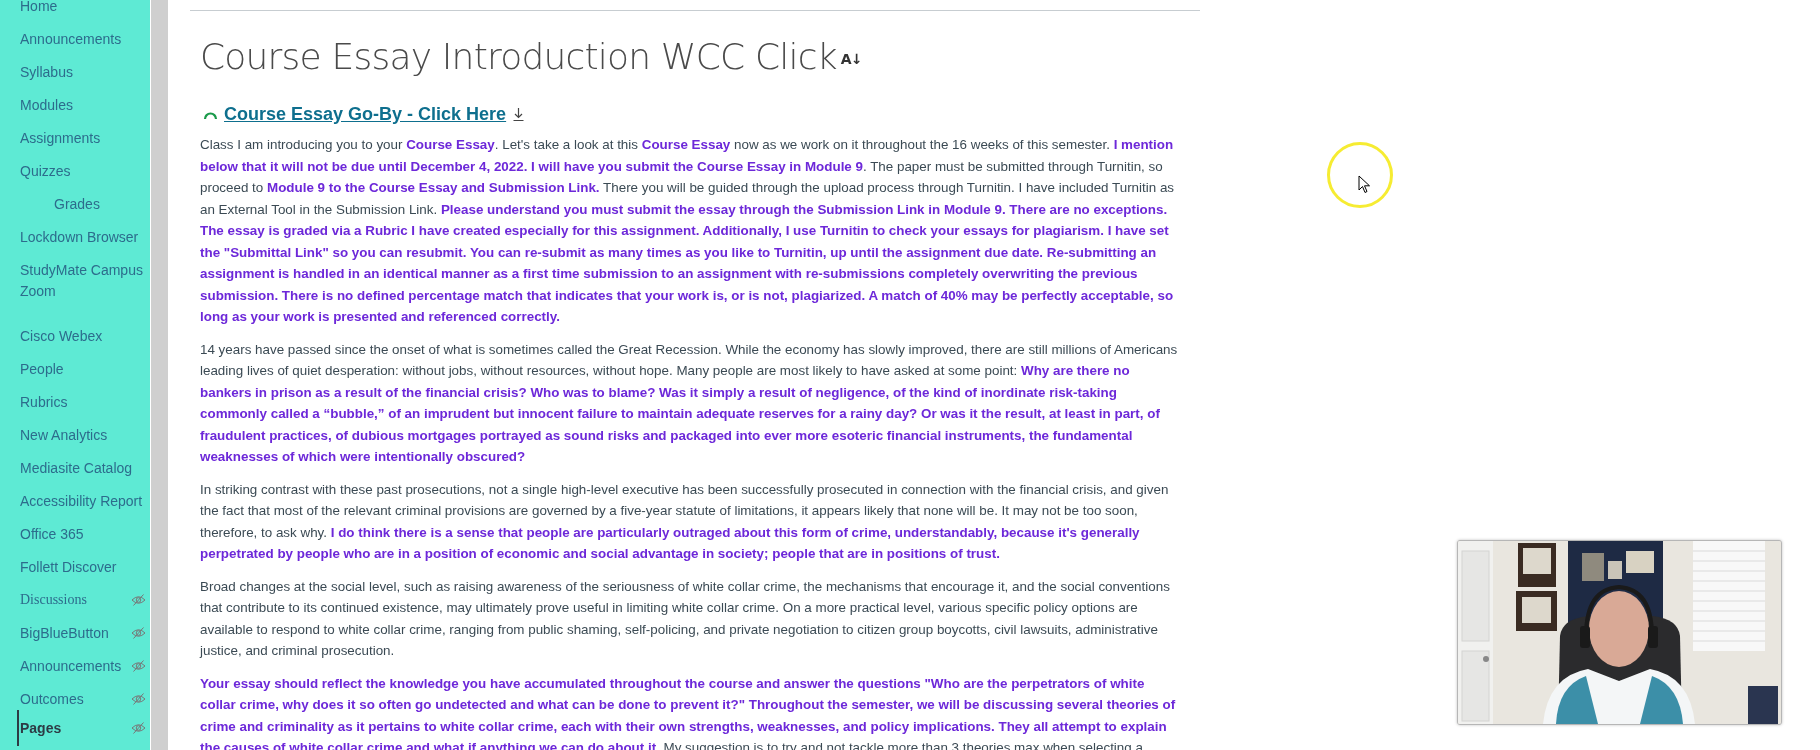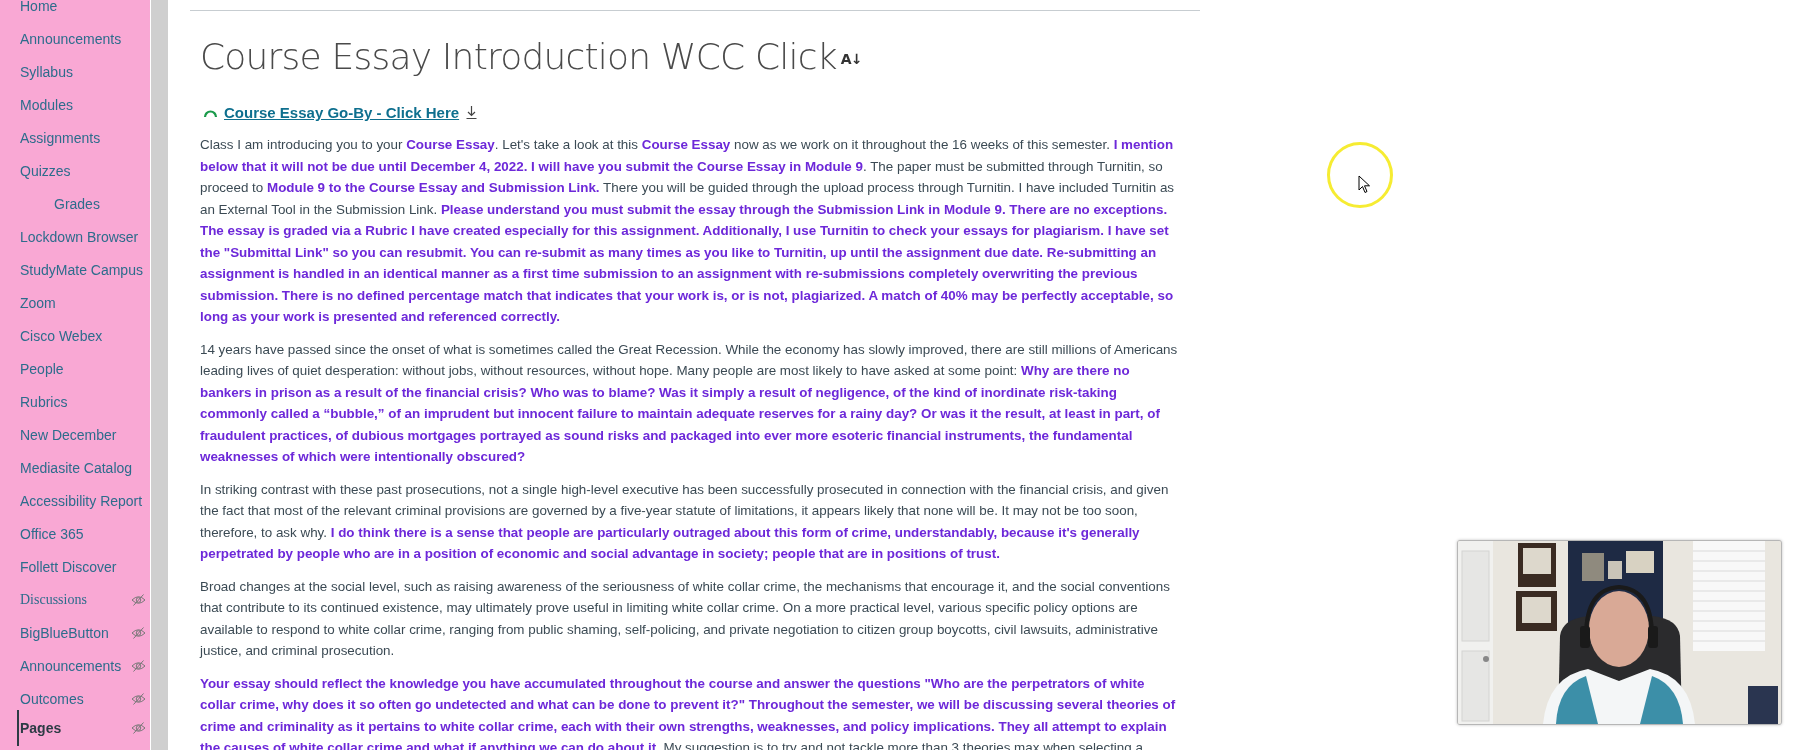--- a/index.html
+++ b/index.html
@@ -1,21 +1,21 @@
 <!DOCTYPE html>
 <html><head>
 <meta charset="utf-8">
 <style>
   html, body { margin:0; padding:0; }
   body {
     width:1820px; height:750px; overflow:hidden; position:relative;
     background:#ffffff; font-family:"Liberation Sans", sans-serif; color:#2d3b45;
   }
   .sidebar {
-    position:absolute; left:0; top:0; width:150px; height:750px; background:#f9a8d4;
+    position:absolute; left:0; top:0; width:150px; height:750px; background:#5eead4;
   }
   .sidebar-item {
     position:absolute; left:20px; width:128px; height:24px;
     font-size:14px; color:#2d6c8c; line-height:24px; white-space:nowrap; cursor:pointer;
   }
   .sidebar-item.active { color:#2d3b45; font-weight:bold; }
   .sidebar-item.active::before {
     content:""; position:absolute; left:-3px; top:-6px; width:2px; height:36px; background:#2d3b45;
   }
   .eye-icon { position:absolute; right:2px; top:5px; width:15px; height:14px; }
@@ -24,21 +24,21 @@
   }
   .divider {
     position:absolute; left:190px; top:10px; width:1010px; height:1px; background:#c7cdd1;
   }
   .page-title {
     position:absolute; left:200px; top:36px; font-size:36px; font-weight:300;
     color:#4a4a4a; font-family:"DejaVu Sans", sans-serif; letter-spacing:-0.8px; white-space:nowrap;
   }
   .title-icon { display:inline-block; margin-left:4px; font-size:14px; font-weight:bold; vertical-align:middle; color:#333; }
   .file-link-row {
-    position:absolute; left:203px; top:104px; font-size:15px; white-space:nowrap; display:flex; align-items:center;
+    position:absolute; left:203px; top:104px; font-size:18px; white-space:nowrap; display:flex; align-items:center;
   }
   .file-link-row .progress-icon { width:15px; height:10px; margin-right:6px; }
   .file-link { color:#0e6f8e; text-decoration:underline; font-weight:bold; cursor:pointer; }
   .download-icon { margin-left:6px; width:13px; height:15px; }
   .content {
     position:absolute; left:200px; top:134px; width:982px; font-size:13.4px; line-height:21.5px; color:#3b4a54;
   }
   .content p { margin:0 0 11px 0; }
   .content b { color:#6d28d9; }
   .cursor-ring {
@@ -58,25 +58,25 @@
 <nav class="sidebar" id="sidebar">
     <div class="sidebar-item" style="top: -6px;"><span>Home</span></div>
     <div class="sidebar-item" style="top: 27px;"><span>Announcements</span></div>
     <div class="sidebar-item" style="top: 60px;"><span>Syllabus</span></div>
     <div class="sidebar-item" style="top: 93px;"><span>Modules</span></div>
     <div class="sidebar-item" style="top: 126px;"><span>Assignments</span></div>
     <div class="sidebar-item" style="top: 159px;"><span>Quizzes</span></div>
     <div class="sidebar-item" style="top: 192px; margin-left: 34px;"><span>Grades</span></div>
     <div class="sidebar-item" style="top: 225px;"><span>Lockdown Browser</span></div>
     <div class="sidebar-item" style="top: 258px;"><span>StudyMate Campus</span></div>
-    <div class="sidebar-item" style="top: 291px;"><span>Zoom</span></div>
+    <div class="sidebar-item" style="top: 279px;"><span>Zoom</span></div>
     <div class="sidebar-item" style="top: 324px;"><span>Cisco Webex</span></div>
     <div class="sidebar-item" style="top: 357px;"><span>People</span></div>
     <div class="sidebar-item" style="top: 390px;"><span>Rubrics</span></div>
-    <div class="sidebar-item" style="top: 423px;"><span>New December</span></div>
+    <div class="sidebar-item" style="top: 423px;"><span>New Analytics</span></div>
     <div class="sidebar-item" style="top: 456px;"><span>Mediasite Catalog</span></div>
     <div class="sidebar-item" style="top: 489px;"><span>Accessibility Report</span></div>
     <div class="sidebar-item" style="top: 522px;"><span>Office 365</span></div>
     <div class="sidebar-item" style="top: 555px;"><span>Follett Discover</span></div>
     <div class="sidebar-item" style="top: 588px; font-family: Liberation Serif, serif;"><span>Discussions</span><svg class="eye-icon" viewBox="0 0 15 14">
         <path d="M1 7 Q7.5 0.5 14 7 Q7.5 13.5 1 7 Z" fill="none" stroke="#777" stroke-width="1"></path>
         <circle cx="7.5" cy="7" r="2.3" fill="none" stroke="#777" stroke-width="1"></circle>
         <line x1="2.5" y1="12.5" x2="12.5" y2="1.5" stroke="#777" stroke-width="1"></line>
       </svg></div>
     <div class="sidebar-item" style="top: 621px;"><span>BigBlueButton</span><svg class="eye-icon" viewBox="0 0 15 14">

